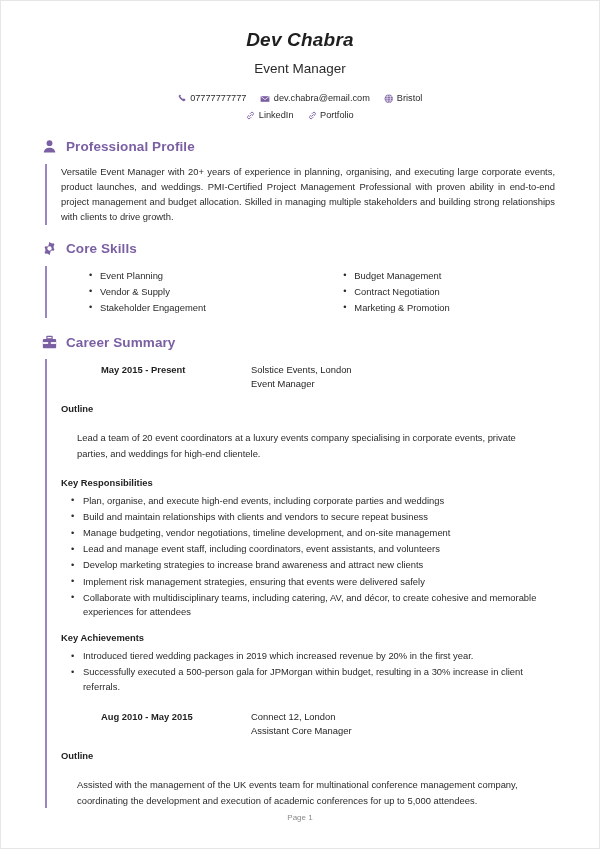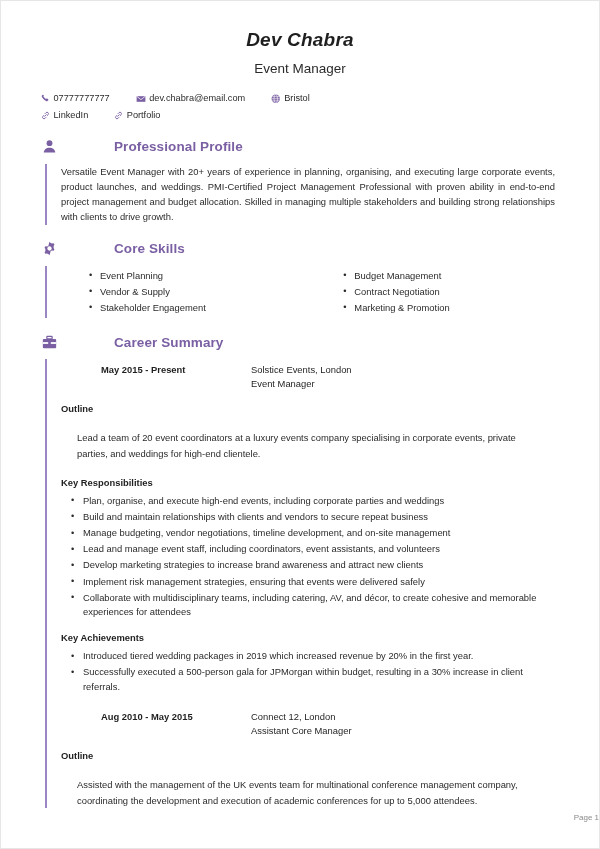--- a/index.html
+++ b/index.html
@@ -38,23 +38,24 @@
     font-style: italic;
   }
   .job-title {
     font-size: 13.5px;
     font-weight: normal;
     color: #2b2b2b;
     margin: 0 0 16px 0;
   }
   .contact-row {
     display: flex;
+    justify-content: center;
     align-items: center;
     flex-wrap: wrap;
-    gap: 26px;
+    gap: 14px;
     font-size: 9.2px;
     color: #2b2b2b;
     line-height: 1.5;
     margin-bottom: 3px;
   }
   .contact-item {
     display: inline-flex;
     align-items: center;
     gap: 3.5px;
     white-space: nowrap;
@@ -84,21 +85,20 @@
     justify-content: center;
     color: #7a5fa3;
     flex: 0 0 auto;
   }
   .section-head .sec-ico svg { display: block; }
   .section-title {
     font-size: 13.5px;
     font-weight: bold;
     color: #7a5fa3;
     letter-spacing: 0.1px;
-    margin-left: 48px;
   }
   .section-body {
     border-left: 2.5px solid #9b86c4;
     padding-left: 14px;
     margin-left: 4px;
   }
 
   
   .profile-text {
     font-size: 9.4px;
@@ -195,21 +195,21 @@
     left: 10px;
     top: -0.5px;
   }
 
   
   .footer {
     position: absolute;
     left: 0;
     right: 0;
     bottom: 26px;
-    text-align: right;
+    text-align: center;
     font-size: 8px;
     color: #8a8a8a;
   }
 </style>
 </head>
 <body>
 
 <div class="page">
 
   <div class="header">

